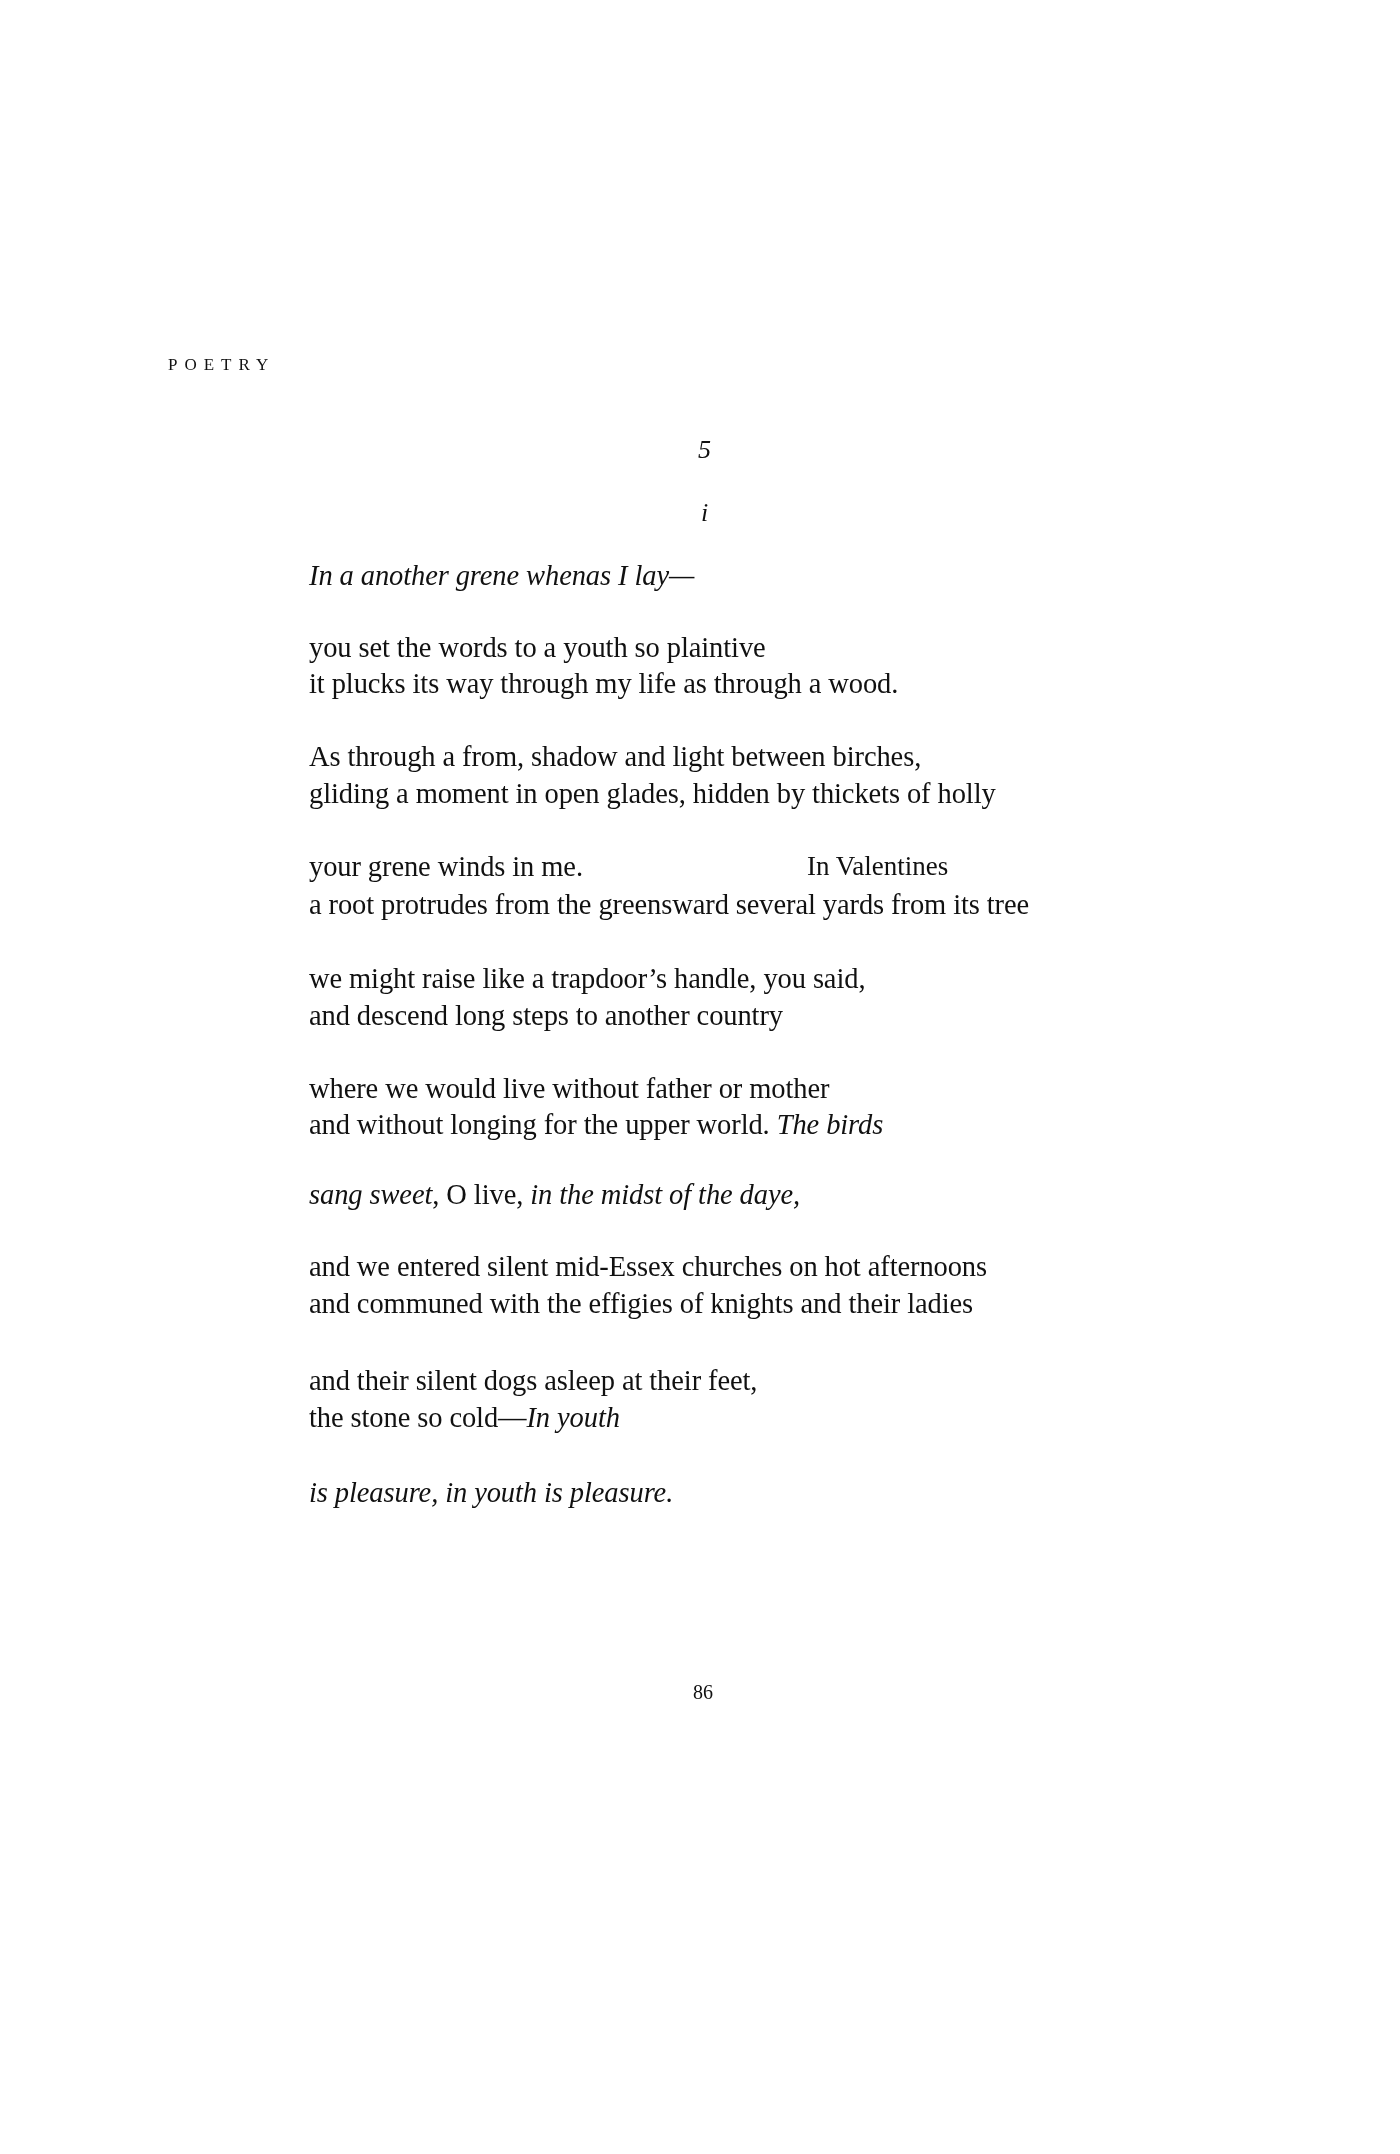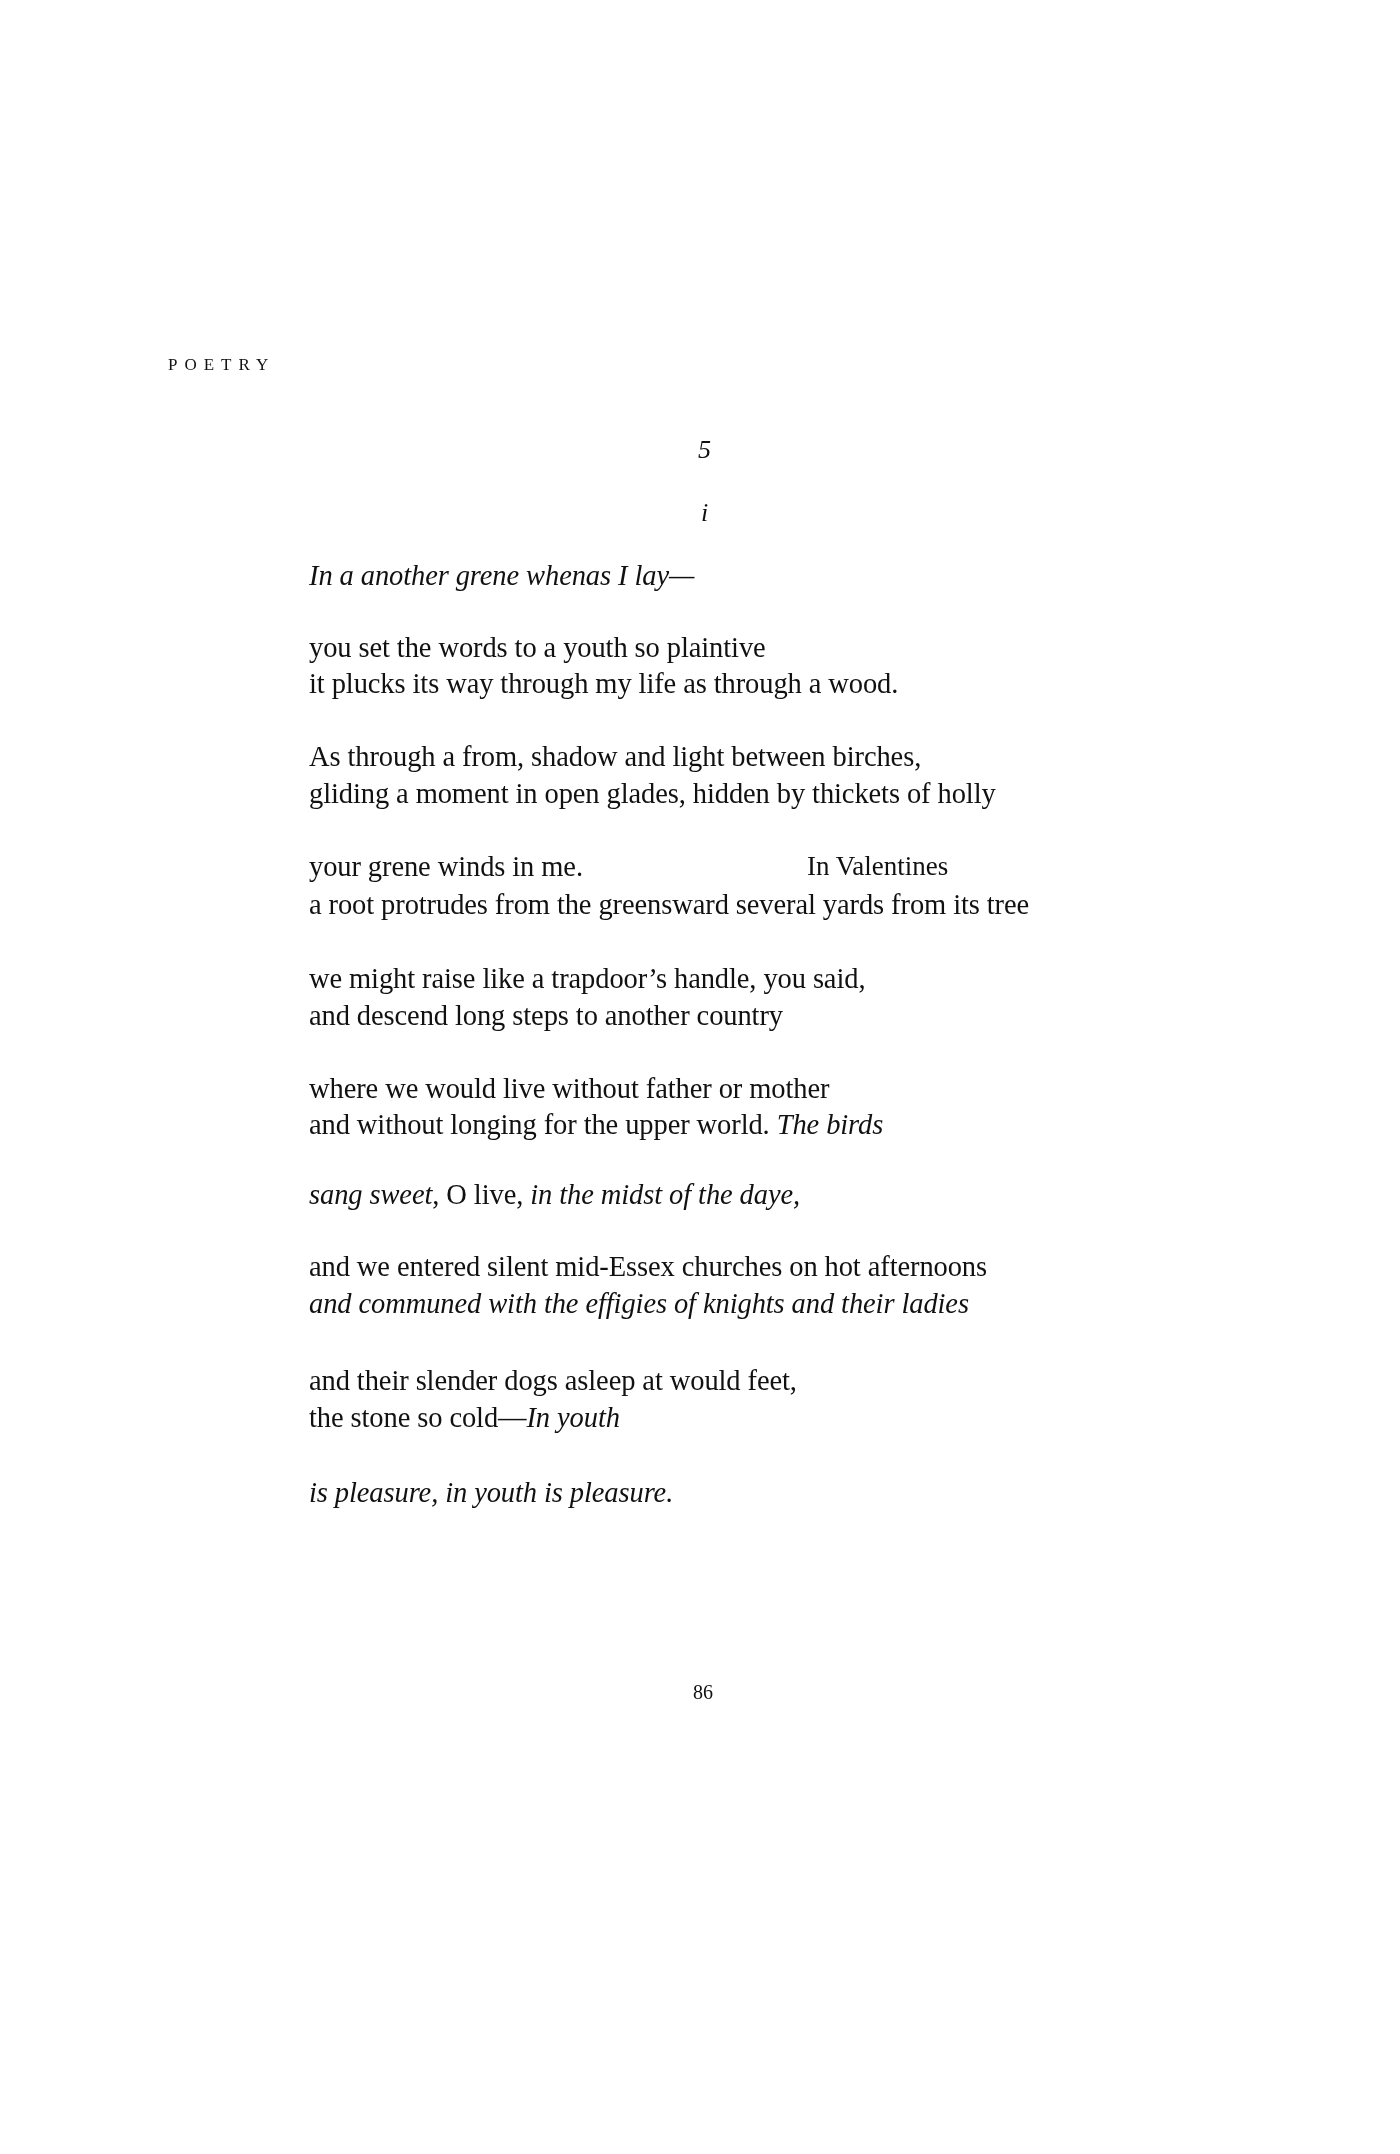--- a/index.html
+++ b/index.html
@@ -29,19 +29,19 @@
     <div class="abs line" style="top: 780px;"><span>gliding a moment in open glades, hidden by thickets of holly</span></div>
     <div class="abs line" style="top: 853px;"><span>your grene winds in me.</span></div>
     <div class="abs valentines" style="top: 853px;">In Valentines</div>
     <div class="abs line" style="top: 891px;"><span>a root protrudes from the greensward several yards from its tree</span></div>
     <div class="abs line" style="top: 965px;"><span>we might raise like a trapdoor’s handle, you said,</span></div>
     <div class="abs line" style="top: 1002px;"><span>and descend long steps to another country</span></div>
     <div class="abs line" style="top: 1075px;"><span>where we would live without father or mother</span></div>
     <div class="abs line" style="top: 1111px;"><span>and without longing for the upper world. </span><span class="it">The birds</span></div>
     <div class="abs line" style="top: 1181px;"><span class="it">sang sweet</span><span>, O live, </span><span class="it">in the midst of the daye,</span></div>
     <div class="abs line" style="top: 1253px;"><span>and we entered silent mid-Essex churches on hot afternoons</span></div>
-    <div class="abs line" style="top: 1290px; font-style: italic;"><span>and communed with the effigies of knights and their ladies</span></div>
-    <div class="abs line" style="top: 1367px;"><span>and their slender dogs asleep at would feet,</span></div>
+    <div class="abs line" style="top: 1290px;"><span>and communed with the effigies of knights and their ladies</span></div>
+    <div class="abs line" style="top: 1367px;"><span>and their silent dogs asleep at their feet,</span></div>
     <div class="abs line" style="top: 1404px;"><span>the stone so cold—</span><span class="it">In youth</span></div>
     <div class="abs line" style="top: 1479px;"><span class="it">is pleasure, in youth is pleasure.</span></div>
   </div>
 
 <div class="abs folio">86</div>
 
 </body></html>

